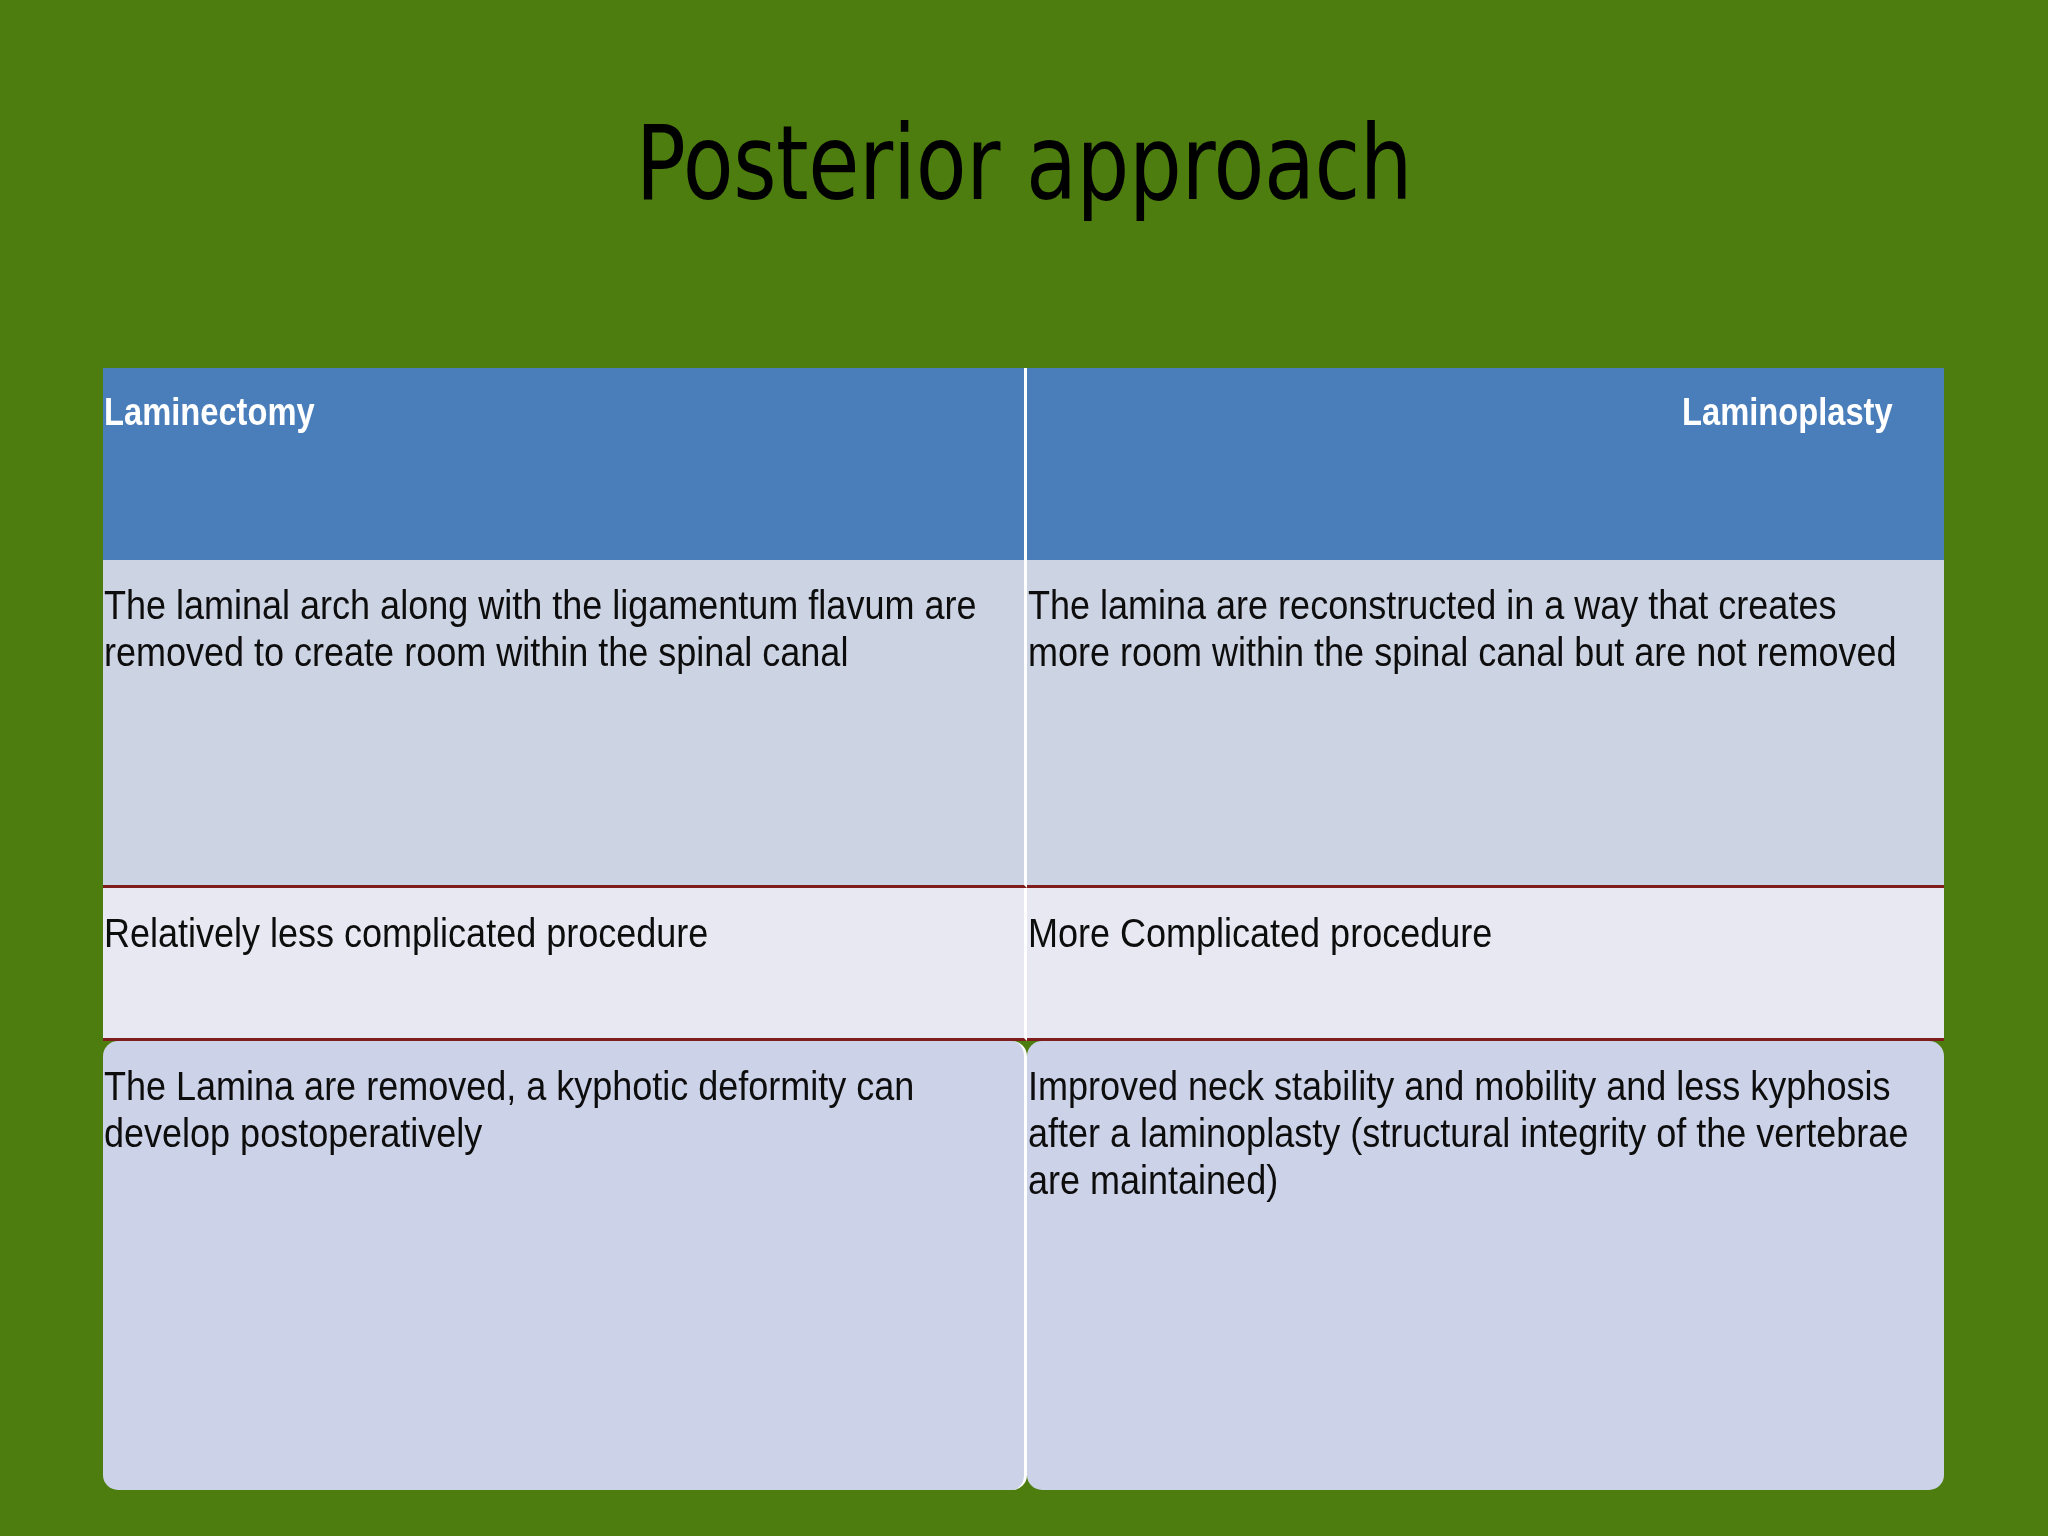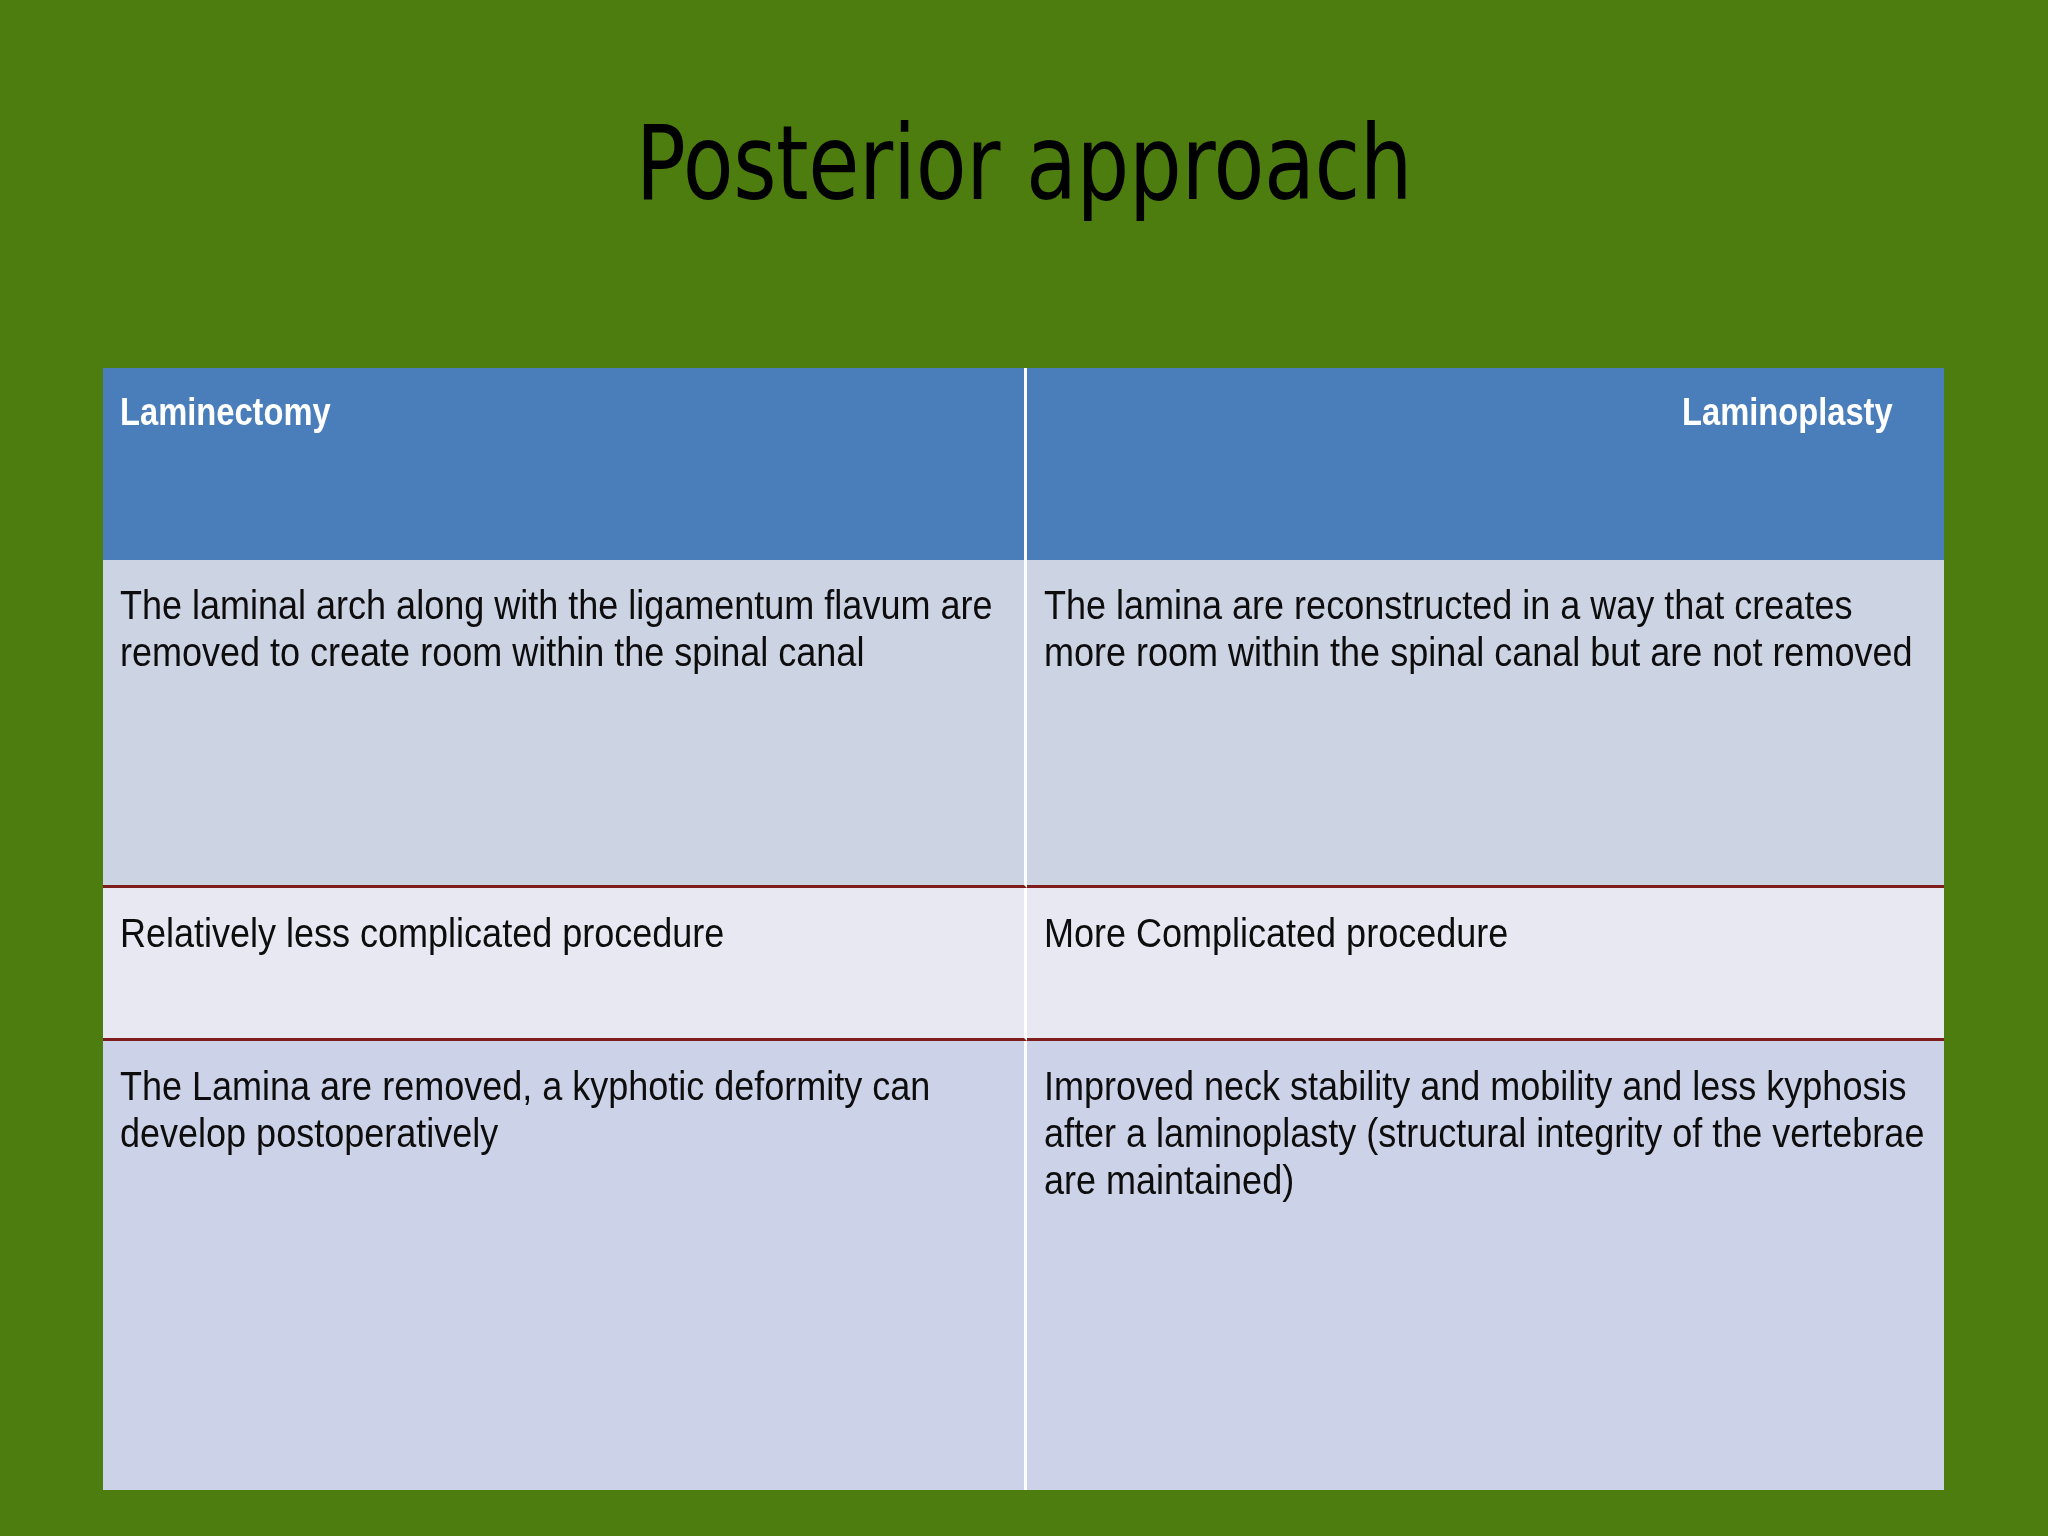--- a/index.html
+++ b/index.html
@@ -49,21 +49,21 @@
     border-spacing: 0;
     table-layout: fixed;
   }
 
   .cmp-table col.c1 { width: 924px; }
   .cmp-table col.c2 { width: 917px; }
 
   .cmp-table th,
   .cmp-table td {
     vertical-align: top;
-    padding: 22px 17px 10px 17px;
+    padding: 22px 17px 10px 1px;
     font-size: 40px;
     line-height: 1.17;
     color: #0d0d0d;
     border: 0;
     text-align: left;
   }
 
   
   .hdr th {
     background: #4a7ebb;
@@ -86,21 +86,21 @@
   
   .cmp-table tbody td {
     border-right: 3px solid #ffffff;
     border-bottom: 3px solid #7f1d1d;
   }
   .cmp-table tbody td:last-child { border-right: 0; }
   .cmp-table tbody tr:last-child td { border-bottom: 0; }
 
   .row-a td { background: #ccd3e3; height: 293px; }
   .row-b td { background: #e8e8f3; height: 118px; }
-  .row-c td { background: #ccd2e7; height: 417px; }
+  .row-c td { background: #ccd2e7; height: 417px; border-radius: 15px; }
 
   .cell-txt {
     display: block;
     transform: scaleX(0.90);
     transform-origin: left top;
     width: 111%;
   }
 
 </style>
 </head>

